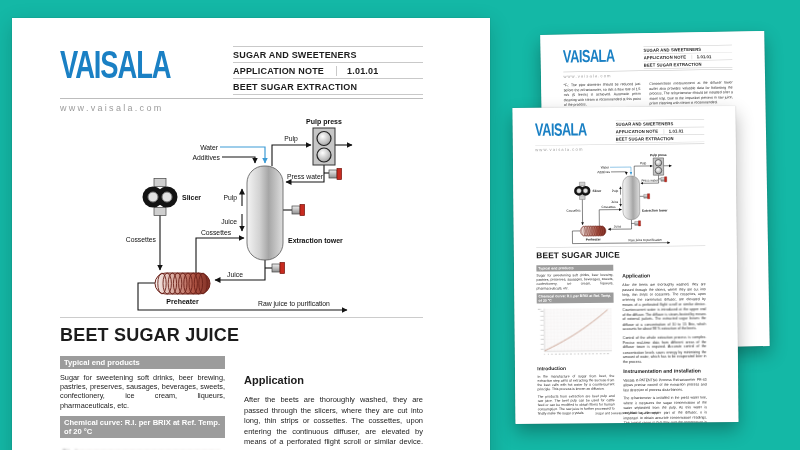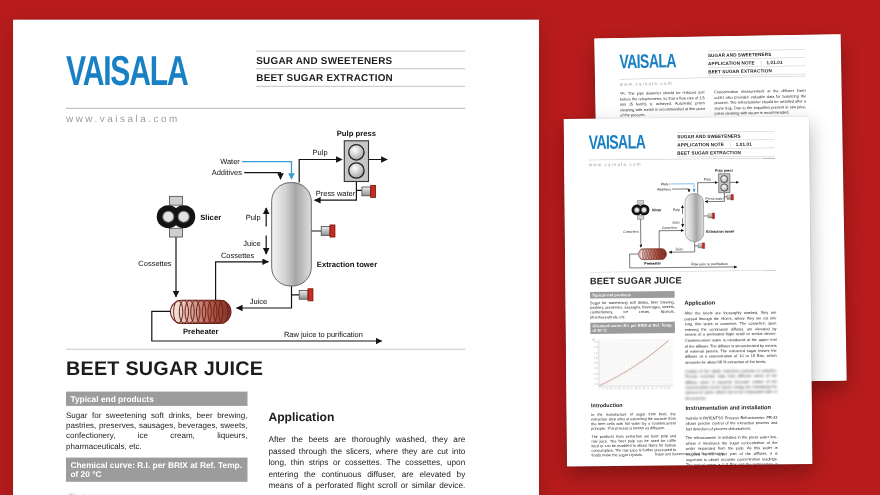--- a/index.html
+++ b/index.html
@@ -1,17 +1,17 @@
 <!DOCTYPE html>
 <html><head>
 <meta charset="utf-8">
 <style>
   html,body{margin:0;padding:0;}
   body{font-family:"Liberation Sans",sans-serif;background:#fcfcfc;}
-  .stage{position:relative;width:800px;height:450px;overflow:hidden;background:#b91c1c;}
+  .stage{position:relative;width:800px;height:450px;overflow:hidden;background:#14b8a6;}
 
   
   .page{position:relative;width:478px;height:676px;background:#fff;color:#1c1c1c;}
   .main-sheet{position:absolute;left:12px;top:18px;width:478px;height:676px;background:#fff;
     box-shadow:0 6px 20px rgba(0,0,0,.18), 0 0 1px rgba(0,0,0,.25);}
   .thumb{position:absolute;background:#fff;overflow:hidden;
     box-shadow:0 8px 18px rgba(0,0,0,.30), 0 0 1px rgba(0,0,0,.3);}
   .thumb-back{left:543px;top:33px;width:224px;height:315px;transform:rotate(-1deg);z-index:1;}
   .thumb-front{left:514px;top:107px;width:223px;height:316px;transform:rotate(-0.55deg);z-index:3;}
   .scaled{transform:scale(0.466);transform-origin:0 0;}
@@ -65,20 +65,21 @@
 <div class="stage">
 
   <div class="main-sheet">
     <div class="page">
 
       <div class="logo" style="color: rgb(26, 128, 196);">VAISALA</div>
       <div class="brand-rule"></div>
       <div class="website">www.vaisala.com</div>
       <div class="info">
         <div class="info-row">SUGAR AND SWEETENERS</div>
+        <div class="info-row"><span>APPLICATION NOTE</span><span class="info-val">1.01.01</span></div>
         <div class="info-row">BEET SUGAR EXTRACTION</div>
       </div>
 
       <svg class="diagram" width="284" height="206" viewBox="0 0 284 206">
         <defs>
           <marker id="ar" markerWidth="7" markerHeight="7" refX="5.5" refY="3" orient="auto" markerUnits="userSpaceOnUse">
             <path d="M0,0 L6,3 L0,6 Z" fill="#141414"></path>
           </marker>
           <marker id="arb" markerWidth="7" markerHeight="7" refX="5.5" refY="3" orient="auto" markerUnits="userSpaceOnUse">
             <path d="M0,0 L6,3 L0,6 Z" fill="#3d9bd5"></path>

